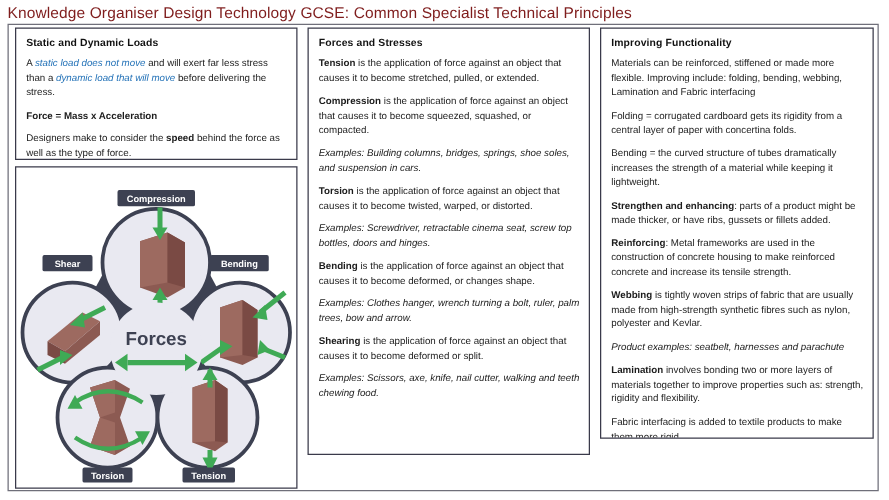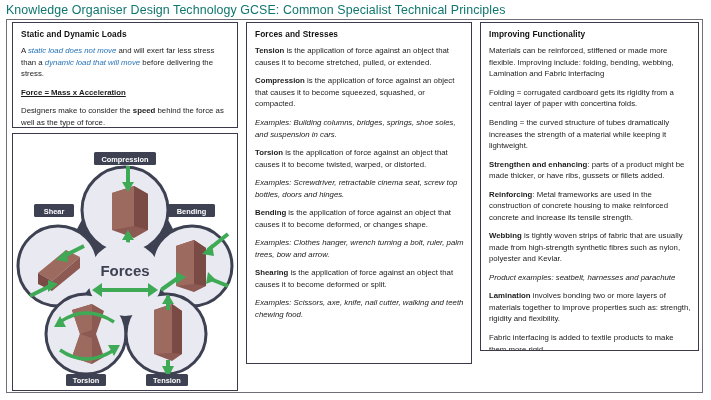--- a/index.html
+++ b/index.html
@@ -7,21 +7,21 @@
     width:711px;height:400px;overflow:hidden;
     font-family:"Liberation Sans", sans-serif;
     color:#1a1a1a;
     -webkit-font-smoothing:antialiased;
   }
   .page{
     position:relative;width:711px;height:400px;box-sizing:border-box;
   }
   .title{
     position:absolute;left:6px;top:3px;
-    font-size:12.4px;font-weight:400;color:#0f766e;letter-spacing:.1px;
+    font-size:12.4px;font-weight:400;color:#7f1d1d;letter-spacing:.1px;
     white-space:nowrap;
   }
   .outer-frame{
     position:absolute;left:6px;top:19px;width:697px;height:374px;
     border:1px solid #6f6f7a;box-sizing:border-box;background:#fff;
   }
   .cols{
     position:absolute;left:12px;top:22px;width:687px;height:369px;
     display:flex;gap:8px;box-sizing:border-box;
   }
@@ -39,21 +39,21 @@
   .col3 .box-full{height:329px;}
   h2.hd{
     margin:0 0 6px 0;font-size:8.3px;font-weight:bold;color:#111;
     letter-spacing:.1px;line-height:1.25;
   }
   p{margin:0 0 7px 0;font-size:7.8px;line-height:1.48;color:#1c1c1c;}
   p:last-child{margin-bottom:0;}
   .it{font-style:italic;}
   .bl{color:#2573b8;font-style:italic;font-weight:normal;}
   b{font-weight:bold;}
-  .ul{text-decoration:underline;font-weight:bold;}
+  .ul{font-weight:bold;}
   
   .diagram{width:100%;height:100%;display:block;}
 </style>
 </head>
 <body>
 
 <div class="page">
 
   <div class="title">Knowledge Organiser Design Technology GCSE: Common Specialist Technical Principles</div>
 

